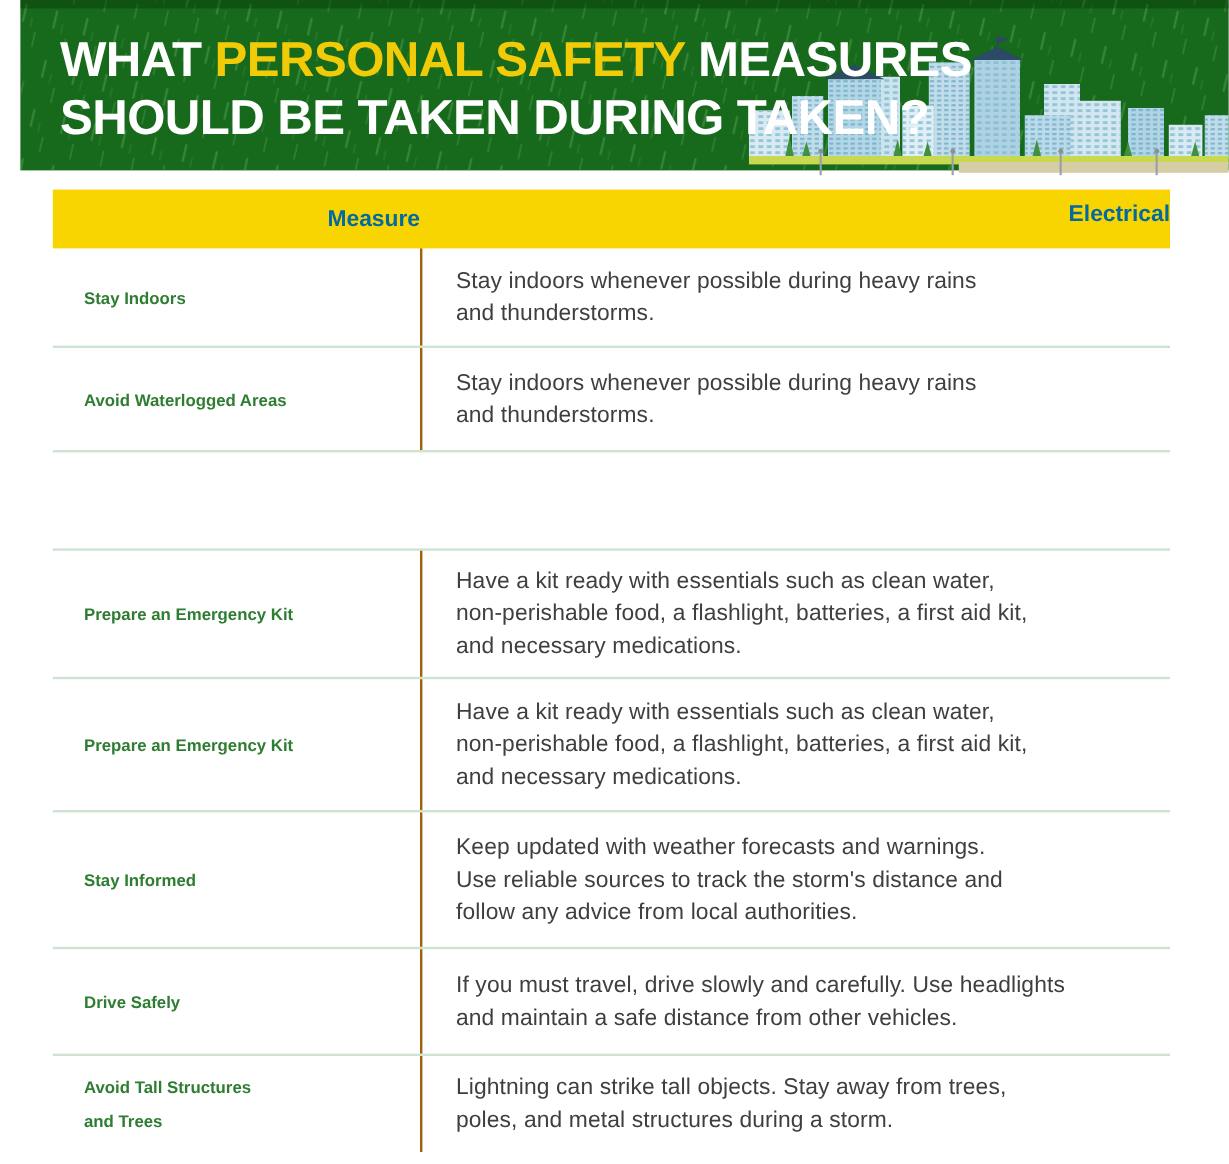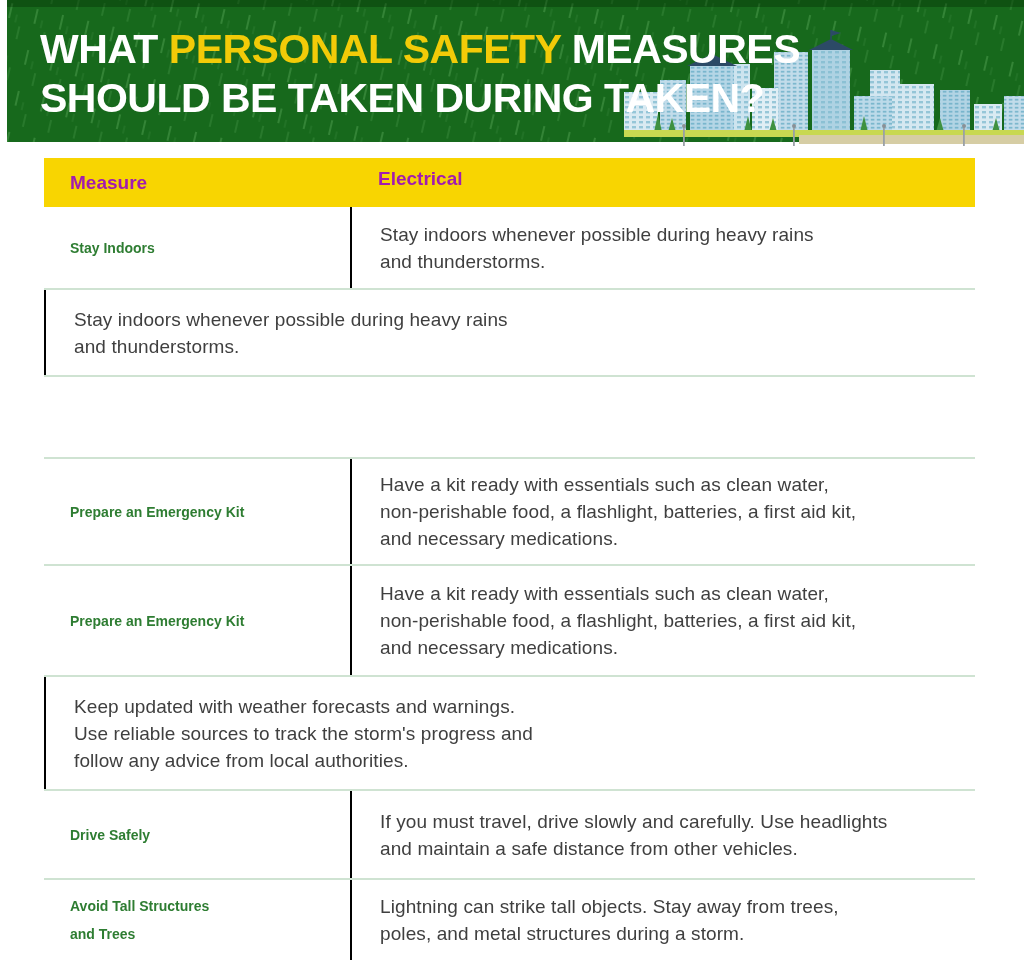--- a/index.html
+++ b/index.html
@@ -9,21 +9,21 @@
     width: 1024px;
     height: 970px;
     position: relative;
     overflow: hidden;
   }
   .page { width: 1024px; height: 970px; background: #ffffff; }
 
   
   .banner {
     position: relative;
-    margin-left: 7px;
+    margin-left: 17px;
     height: 142px;
     background: #17691c;
     overflow: visible;
   }
   .banner::before {
     content: "";
     position: absolute;
     left: 0; top: 0; right: 0;
     height: 7px;
     background: rgba(0,40,0,0.35);
@@ -63,21 +63,22 @@
   }
   .thead {
     display: flex;
     height: 49px;
     background: #f8d501;
     align-items: center;
   }
   .th {
     font-size: 19px;
     font-weight: bold;
-    color: #a21caf;
+    color: #0369a1;
+    text-align: right;
   }
   .th-measure { width: 306px; padding-left: 26px; flex: none; }
   .th-desc    { flex: 1; padding-left: 28px; position: relative; top: -4px; }
 
   .row {
     display: flex;
     border-bottom: 2px solid #cfe3d2;
   }
   .row:last-child { border-bottom: none; }
   .cell-measure {
@@ -85,21 +86,21 @@
     flex: none;
     display: flex;
     align-items: center;
     padding: 12px 10px 12px 26px;
   }
   .cell-desc {
     flex: 1;
     display: flex;
     align-items: center;
     align-self: stretch;
-    border-left: 2px solid #000000;
+    border-left: 2px solid #a16207;
     padding: 12px 12px 12px 28px;
   }
   .measure-text {
     font-size: 14px;
     font-weight: bold;
     color: #2e7d32;
     line-height: 28px;
     white-space: pre-line;
   }
   .desc-text {
@@ -227,20 +228,23 @@
         <div class="cell-measure">
             <div class="measure-text">Stay Indoors</div>
           </div>
         <div class="cell-desc">
             <div class="desc-text">Stay indoors whenever possible during heavy rains
 and thunderstorms.</div>
           </div>
       </div>
 
       <div class="row">
+        <div class="cell-measure">
+            <div class="measure-text">Avoid Waterlogged Areas</div>
+          </div>
         <div class="cell-desc">
             <div class="desc-text">Stay indoors whenever possible during heavy rains
 and thunderstorms.</div>
           </div>
       </div>
 
       <div class="row">
       </div>
 
       <div class="row">
@@ -259,23 +263,26 @@
             <div class="measure-text">Prepare an Emergency Kit</div>
           </div>
         <div class="cell-desc">
             <div class="desc-text">Have a kit ready with essentials such as clean water,
 non-perishable food, a flashlight, batteries, a first aid kit,
 and necessary medications.</div>
           </div>
       </div>
 
       <div class="row">
+        <div class="cell-measure">
+            <div class="measure-text">Stay Informed</div>
+          </div>
         <div class="cell-desc">
             <div class="desc-text">Keep updated with weather forecasts and warnings.
-Use reliable sources to track the storm's progress and
+Use reliable sources to track the storm's distance and
 follow any advice from local authorities.</div>
           </div>
       </div>
 
       <div class="row">
         <div class="cell-measure">
             <div class="measure-text">Drive Safely</div>
           </div>
         <div class="cell-desc">
             <div class="desc-text">If you must travel, drive slowly and carefully. Use headlights

